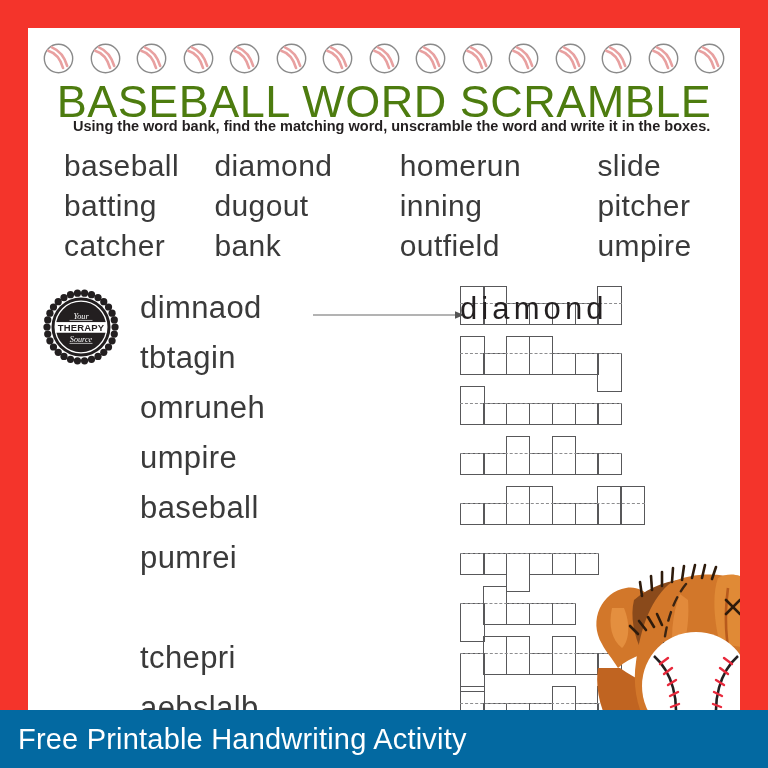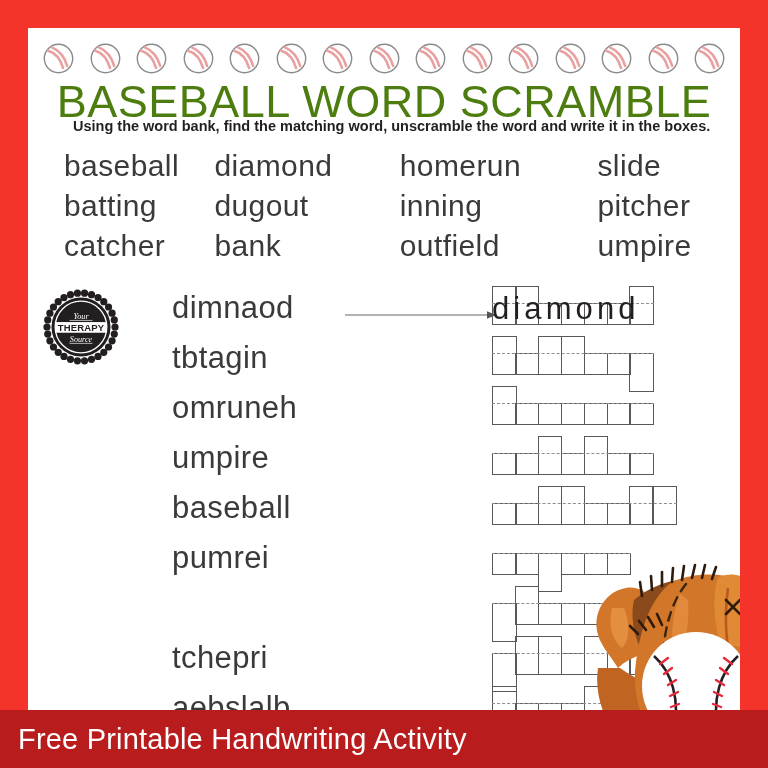--- a/index.html
+++ b/index.html
@@ -113,21 +113,20 @@
   
   #rows {
     position: absolute;
     left: 0;
     top: 258px;
     width: 712px;
   }
   .row {
     position: relative;
     height: 50px;
-    margin-left: 32px;
   }
   .scramble {
     position: absolute;
     left: 112px;
     top: 0;
     font-size: 31px;
     line-height: 44px;
     color: #3a3a3a;
     font-weight: 300;
     letter-spacing: 0.4px;
@@ -197,21 +196,21 @@
     height: 210px;
   }
 
   
   #footer {
     position: absolute;
     left: 0;
     bottom: 0;
     width: 768px;
     height: 58px;
-    background: #b91c1c;
+    background: #0369a1;
     display: flex;
     align-items: center;
   }
   #footer-text {
     color: #ffffff;
     font-size: 29px;
     padding-left: 18px;
     font-weight: 300;
     letter-spacing: 0.2px;
     white-space: nowrap;

